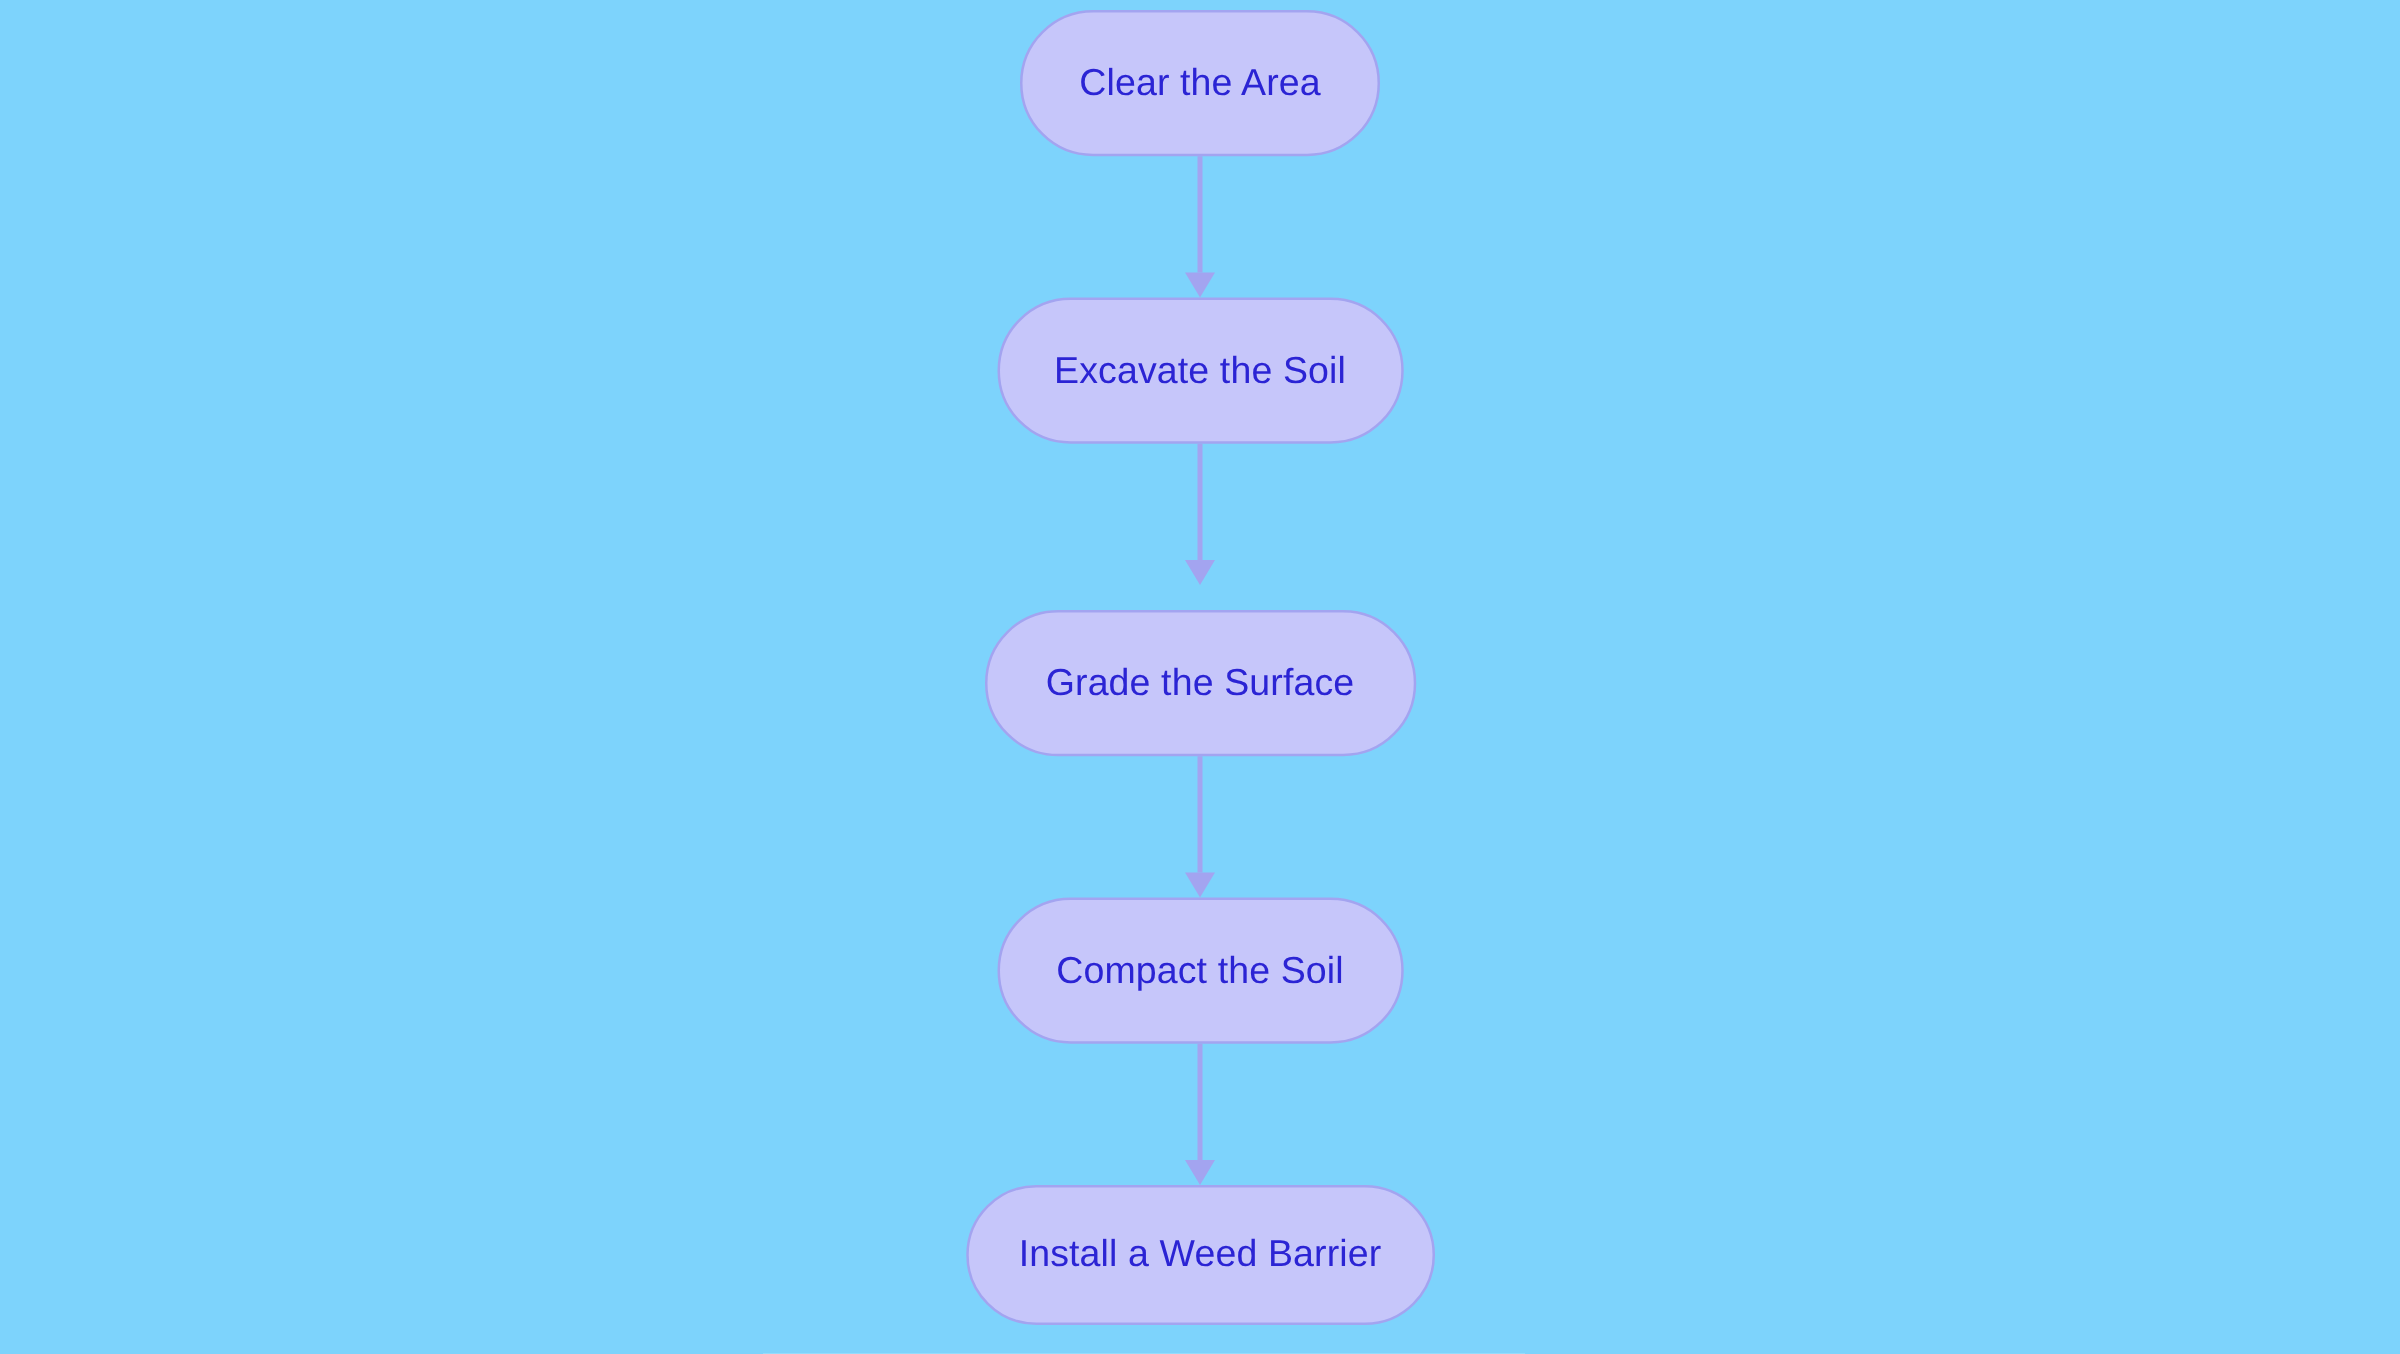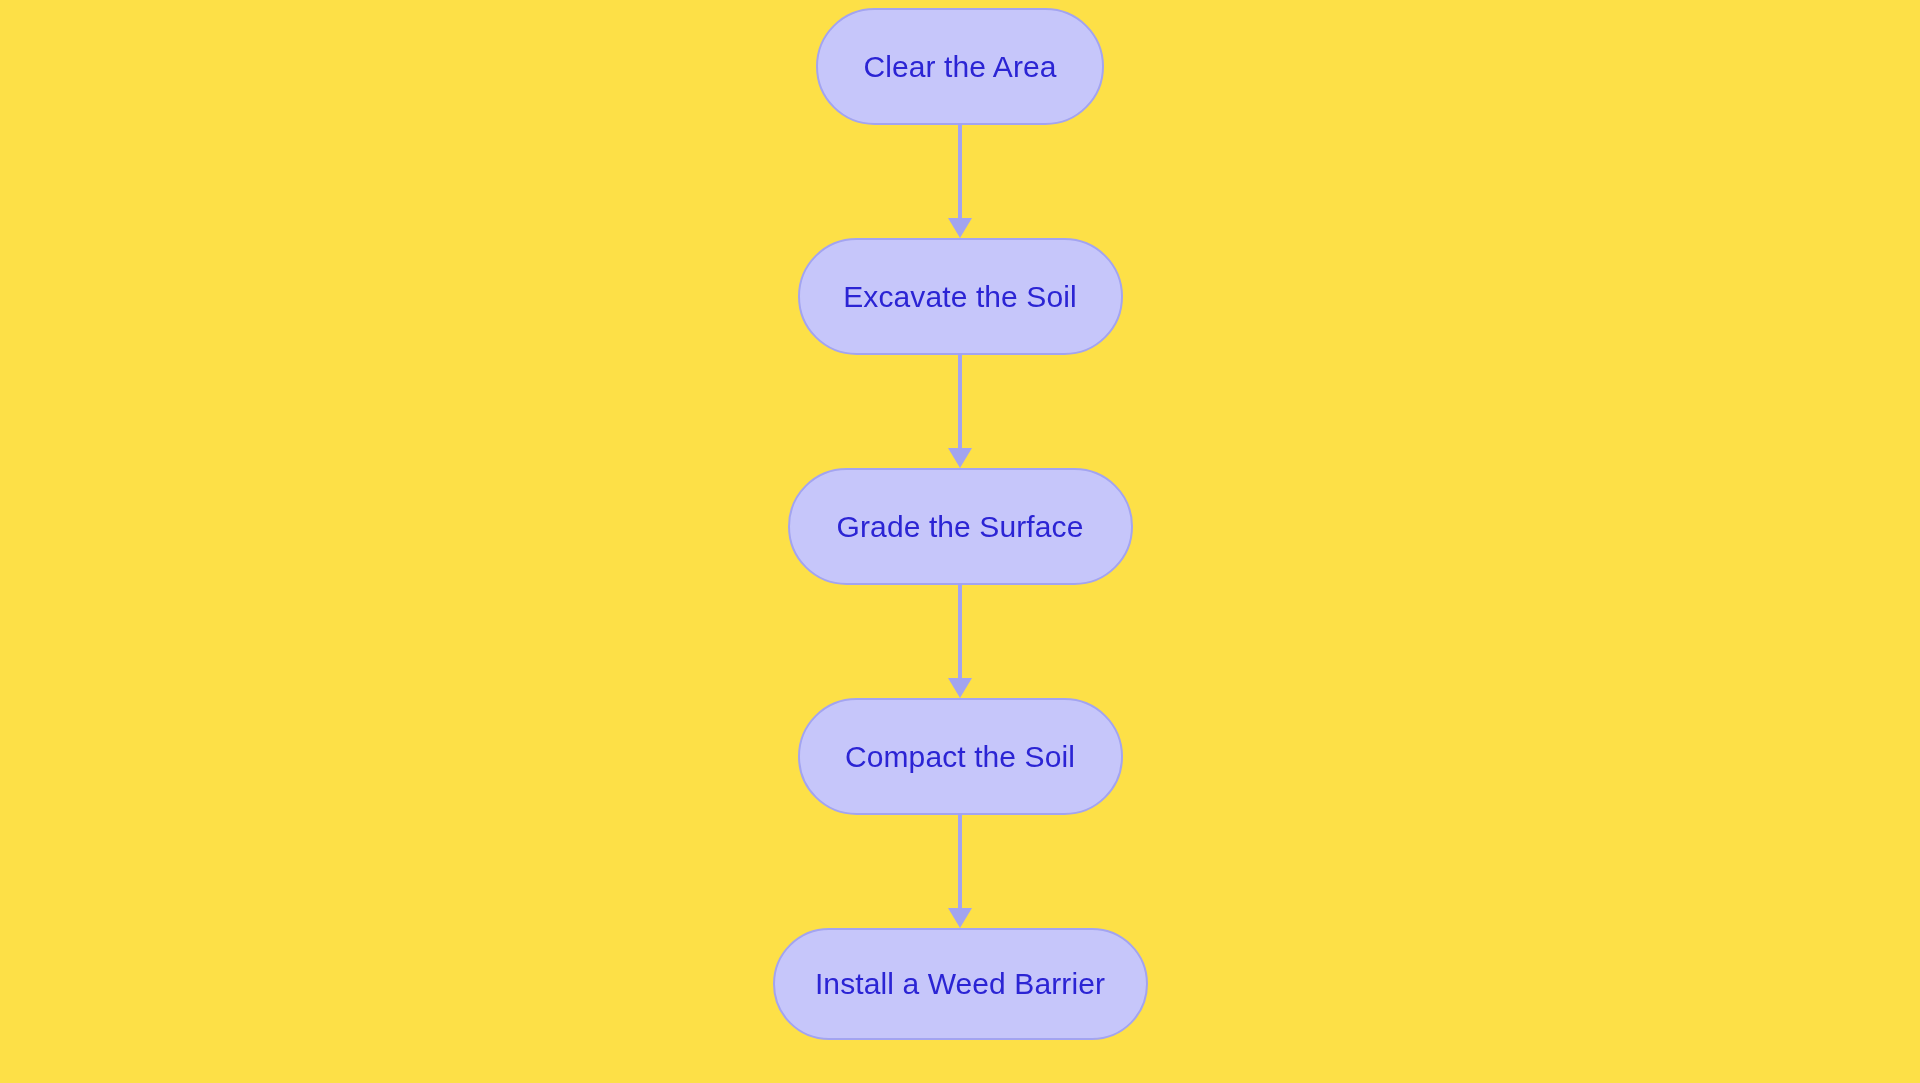--- a/index.html
+++ b/index.html
@@ -55,21 +55,21 @@
     font-weight: 400;
     color: #2b24d4;
     letter-spacing: 0.1px;
     white-space: nowrap;
     line-height: 1;
   }
 
   
   .node-w1 { width: 288px; }
   .node-w2 { width: 325px; }
-  .node-w3 { width: 345px; }
+  .node-w3 { width: 345px; margin-top: 20px; }
   .node-w4 { width: 325px; }
   .node-w5 { width: 375px; height: 112px; }
 
   
   .connector {
     position: relative;
     width: 26px;
     height: 113px;
     flex: 0 0 auto;
     display: block;
@@ -91,21 +91,21 @@
     width: 0;
     height: 0;
     border-left: 12px solid transparent;
     border-right: 12px solid transparent;
     border-top: 20px solid #a3a4f0;
   }
 </style>
 </head>
 <body style="background: rgb(255, 255, 255);">
 
-<div id="flowchart-root" style="background: #fde047;">
+<div id="flowchart-root" style="background: #7dd3fc;">
 
   <div class="flow-column">
 
     <div class="node node-w1" style="background: rgb(198, 198, 250); border-color: rgb(163, 164, 240);">
       <span class="node-label" style="color: rgb(43, 36, 212);">Clear the Area</span>
     </div>
 
     <div class="connector">
       <div class="connector-line" style="background: rgb(163, 164, 240);"></div>
       <div class="connector-arrowhead" style="border-top-color: rgb(163, 164, 240);"></div>

